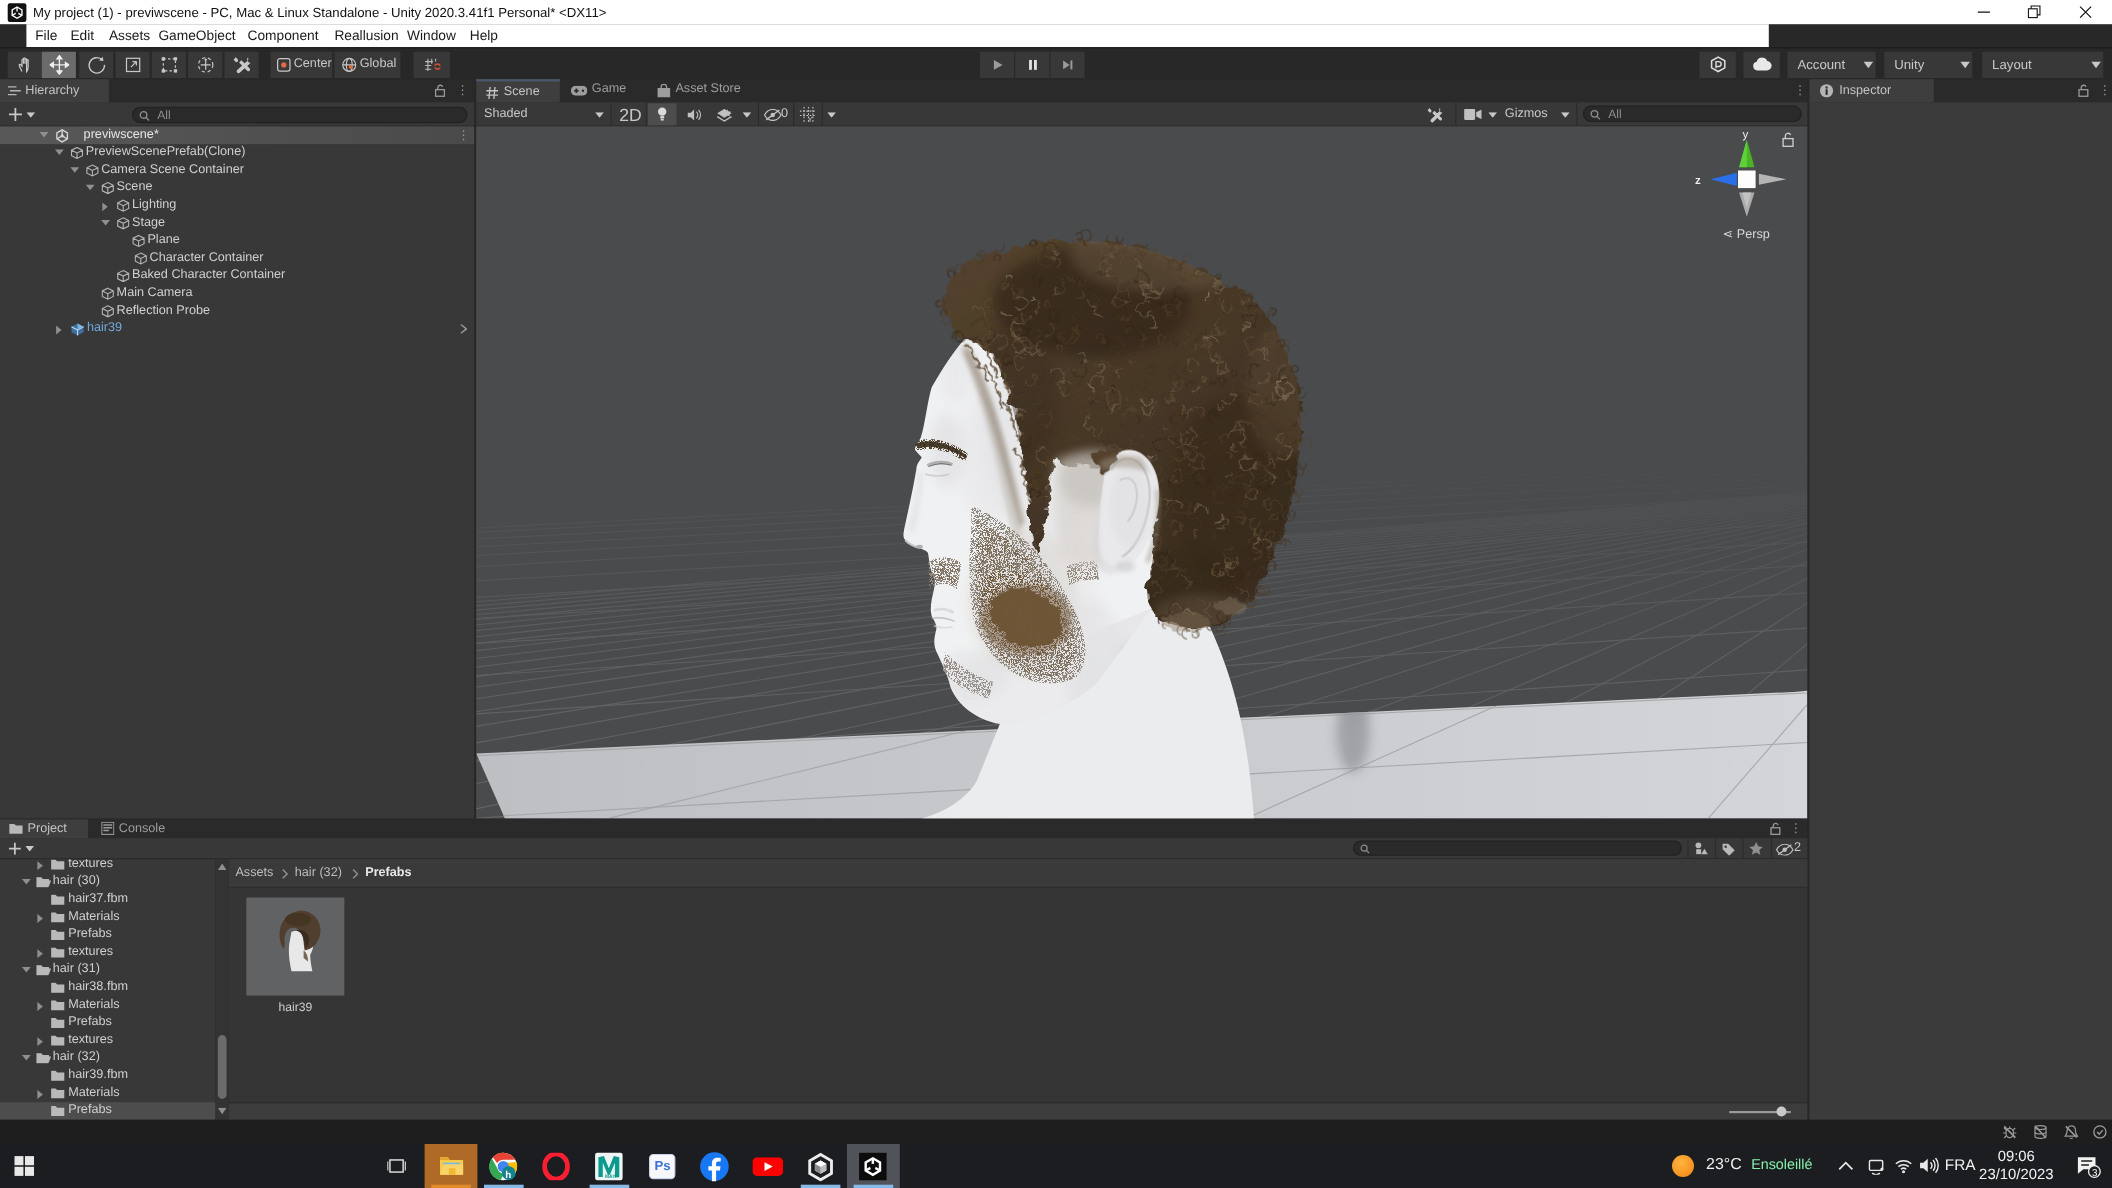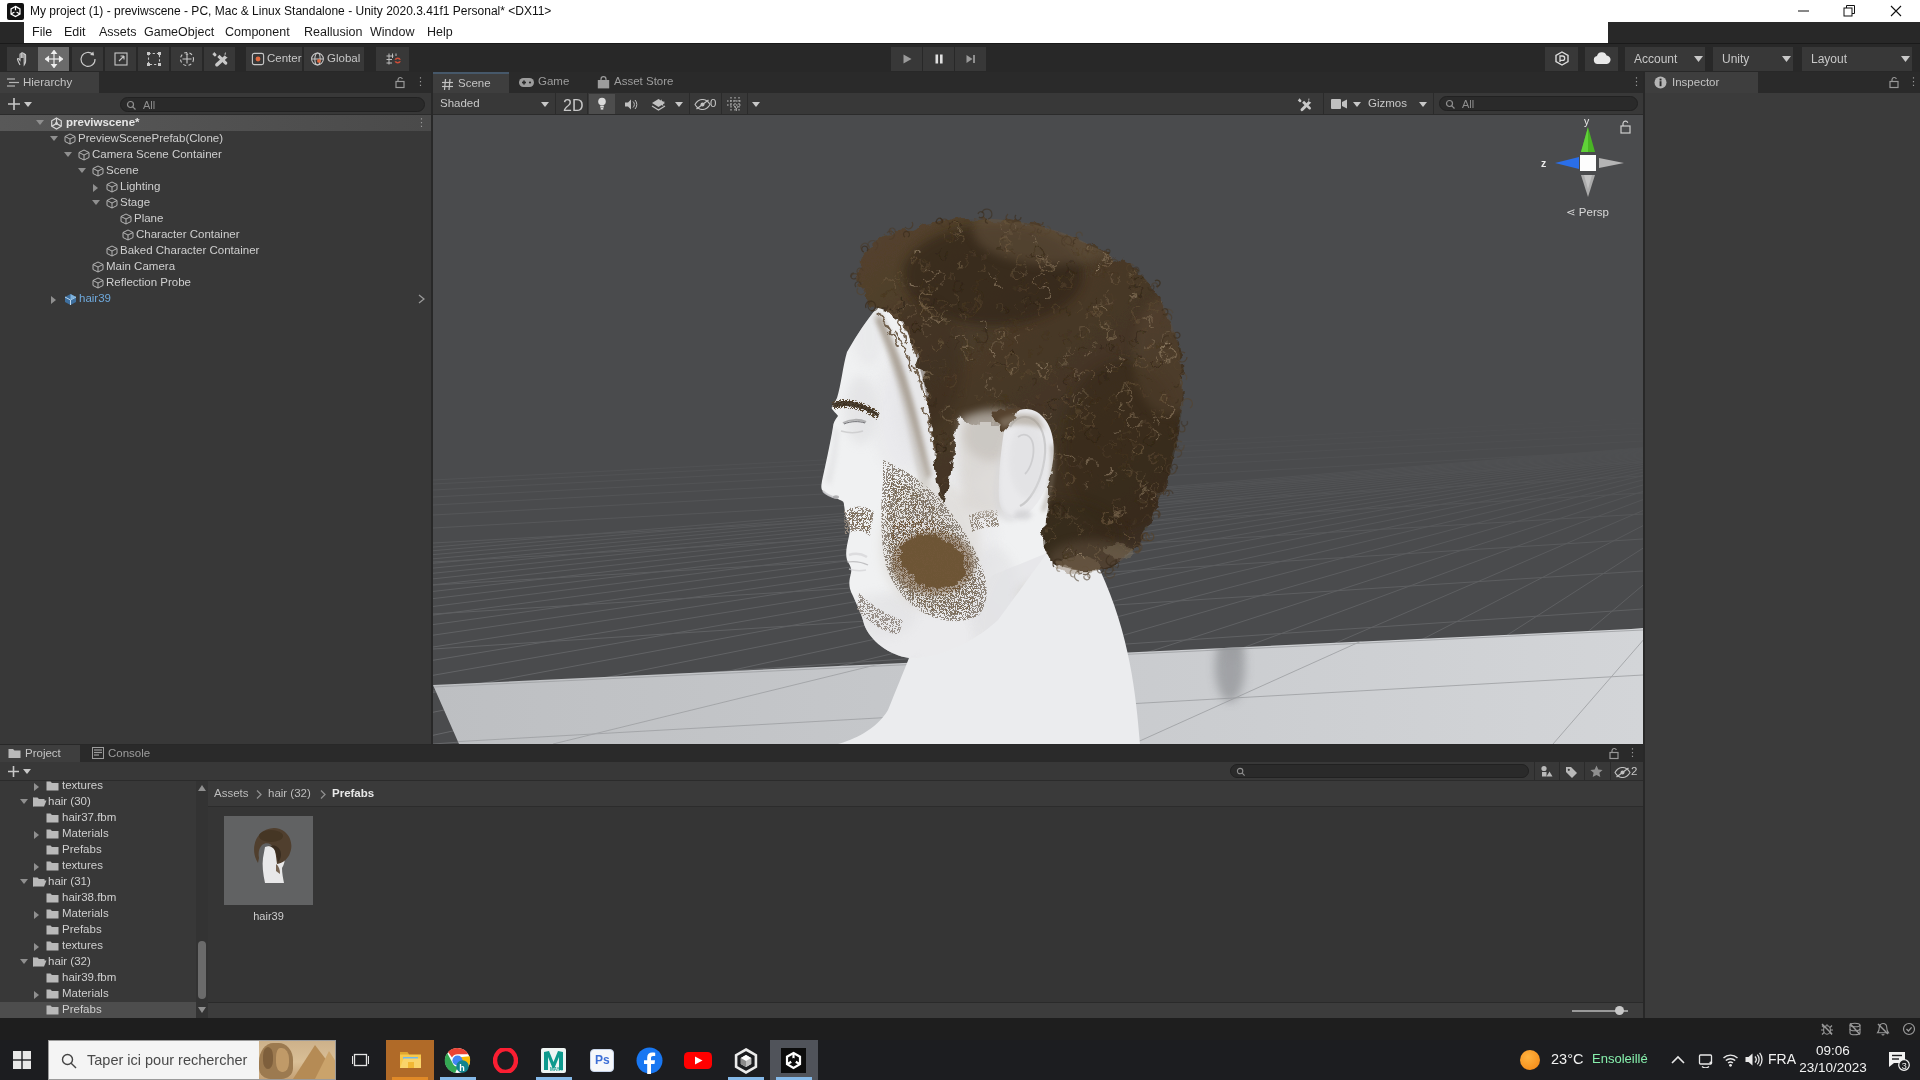--- a/index.html
+++ b/index.html
@@ -249,21 +249,21 @@
     </div>
     <div class="pbody abs" style="left:0;top:115px;width:431px;height:629px;"></div>
     <div id="hrows">
       <div class="row" style="left:0;top:115px;width:431px;background:linear-gradient(90deg,#585858,#4a4a4a);">
         <div class="tri open" style="left:36px"></div>
         <svg class="cube" style="left:50px" width="13" height="13" viewBox="0 0 19 19">
             <path d="M9.5 1.5 L16.5 5.5 V13.5 L9.5 17.5 L2.5 13.5 V5.5 Z" fill="none" stroke="#d6d6d6" stroke-width="1.8"></path>
             <path d="M9.5 2 V9.5 M9.5 9.5 L3 13.3 M9.5 9.5 L16 13.3" stroke="#d6d6d6" stroke-width="1.8" fill="none"></path>
             <circle cx="9.5" cy="9.5" r="2.1" fill="#d6d6d6"></circle>
           </svg>
-        <span class="rtxt" style="left:66px;font-weight:bold;color:#e6e6e6">previwscene*</span>
+        <span class="rtxt" style="left:76px;font-weight:normal;color:#e6e6e6">previwscene*</span>
         <span class="kebab" style="left:416px;top:1px">⋮</span>
       </div>
       <div class="row" style="left:0;top:131px;width:431px">
         <div class="tri open" style="left:50px"></div>
         <svg class="cube" style="left:64px" width="12" height="12" viewBox="0 0 12 12">
             <path d="M6 1 L11 3.5 V8.5 L6 11 L1 8.5 V3.5 Z M1 3.5 L6 6 L11 3.5 M6 6 V11" fill="none" stroke="#b5b5b5" stroke-width="1"></path>
           </svg>
         <span class="rtxt" style="left:78px">PreviewScenePrefab(Clone)</span>
       </div>
       <div class="row" style="left:0;top:147px;width:431px">
@@ -1769,35 +1769,20 @@
 
     <svg style="position:absolute;left:13px;top:11px" width="18" height="18" viewBox="0 0 18 18">
         <g fill="#e8e8e8">
           <rect x="0" y="0" width="8.3" height="8.3"></rect>
           <rect x="9.7" y="0" width="8.3" height="8.3"></rect>
           <rect x="0" y="9.7" width="8.3" height="8.3"></rect>
           <rect x="9.7" y="9.7" width="8.3" height="8.3"></rect>
         </g>
       </svg>
 
-    <div style="position:absolute;left:48px;top:0;width:288px;height:40px;background:#f4f4f4;border:1px solid #9a9a9a">
-      <svg style="position:absolute;left:12px;top:12px" width="16" height="16" viewBox="0 0 16 16">
-          <circle cx="6.5" cy="6.5" r="5" fill="none" stroke="#444" stroke-width="1.4"></circle>
-          <line x1="10.2" y1="10.2" x2="15" y2="15" stroke="#444" stroke-width="1.4"></line>
-        </svg>
-      <span style="position:absolute;left:38px;top:11px;color:#4a4a4a;font-size:14.5px">Taper ici pour rechercher</span>
-
-      <div style="position:absolute;right:0;top:0;width:76px;height:38px;overflow:hidden;background:linear-gradient(180deg,#cdb18a 0%,#d9bf97 55%,#c5a175 100%)">
-        <div style="position:absolute;left:34px;top:4px;width:0;height:0;border-left:22px solid transparent;border-right:26px solid transparent;border-bottom:34px solid #b58b55"></div>
-        <div style="position:absolute;left:56px;top:10px;width:0;height:0;border-left:14px solid transparent;border-right:18px solid transparent;border-bottom:28px solid #caa36b"></div>
-        <div style="position:absolute;left:0px;top:2px;width:34px;height:36px;background:#9c7a50;border-radius:42% 42% 34% 34%/52% 48% 30% 30%"></div>
-        <div style="position:absolute;left:17px;top:7px;width:13px;height:24px;background:#c09a68;border-radius:30% 55% 45% 45%/40% 45% 40% 40%"></div>
-        <div style="position:absolute;left:4px;top:6px;width:10px;height:22px;background:#7e5f3c;border-radius:50%/40%"></div>
-      </div>
-    </div>
 
     <svg style="position:absolute;left:352px;top:12px" width="17" height="16" viewBox="0 0 17 16">
         <rect x="2.5" y="2.5" width="12" height="11" fill="none" stroke="#e4e4e4" stroke-width="1.3"></rect>
         <g stroke="#e4e4e4" stroke-width="1.1">
           <line x1="0.5" y1="4" x2="0.5" y2="12"></line>
           <line x1="16.5" y1="4" x2="16.5" y2="12"></line>
         </g>
       </svg>
 
     <div class="tb-ico" style="left:386px;background:#b06a28">

